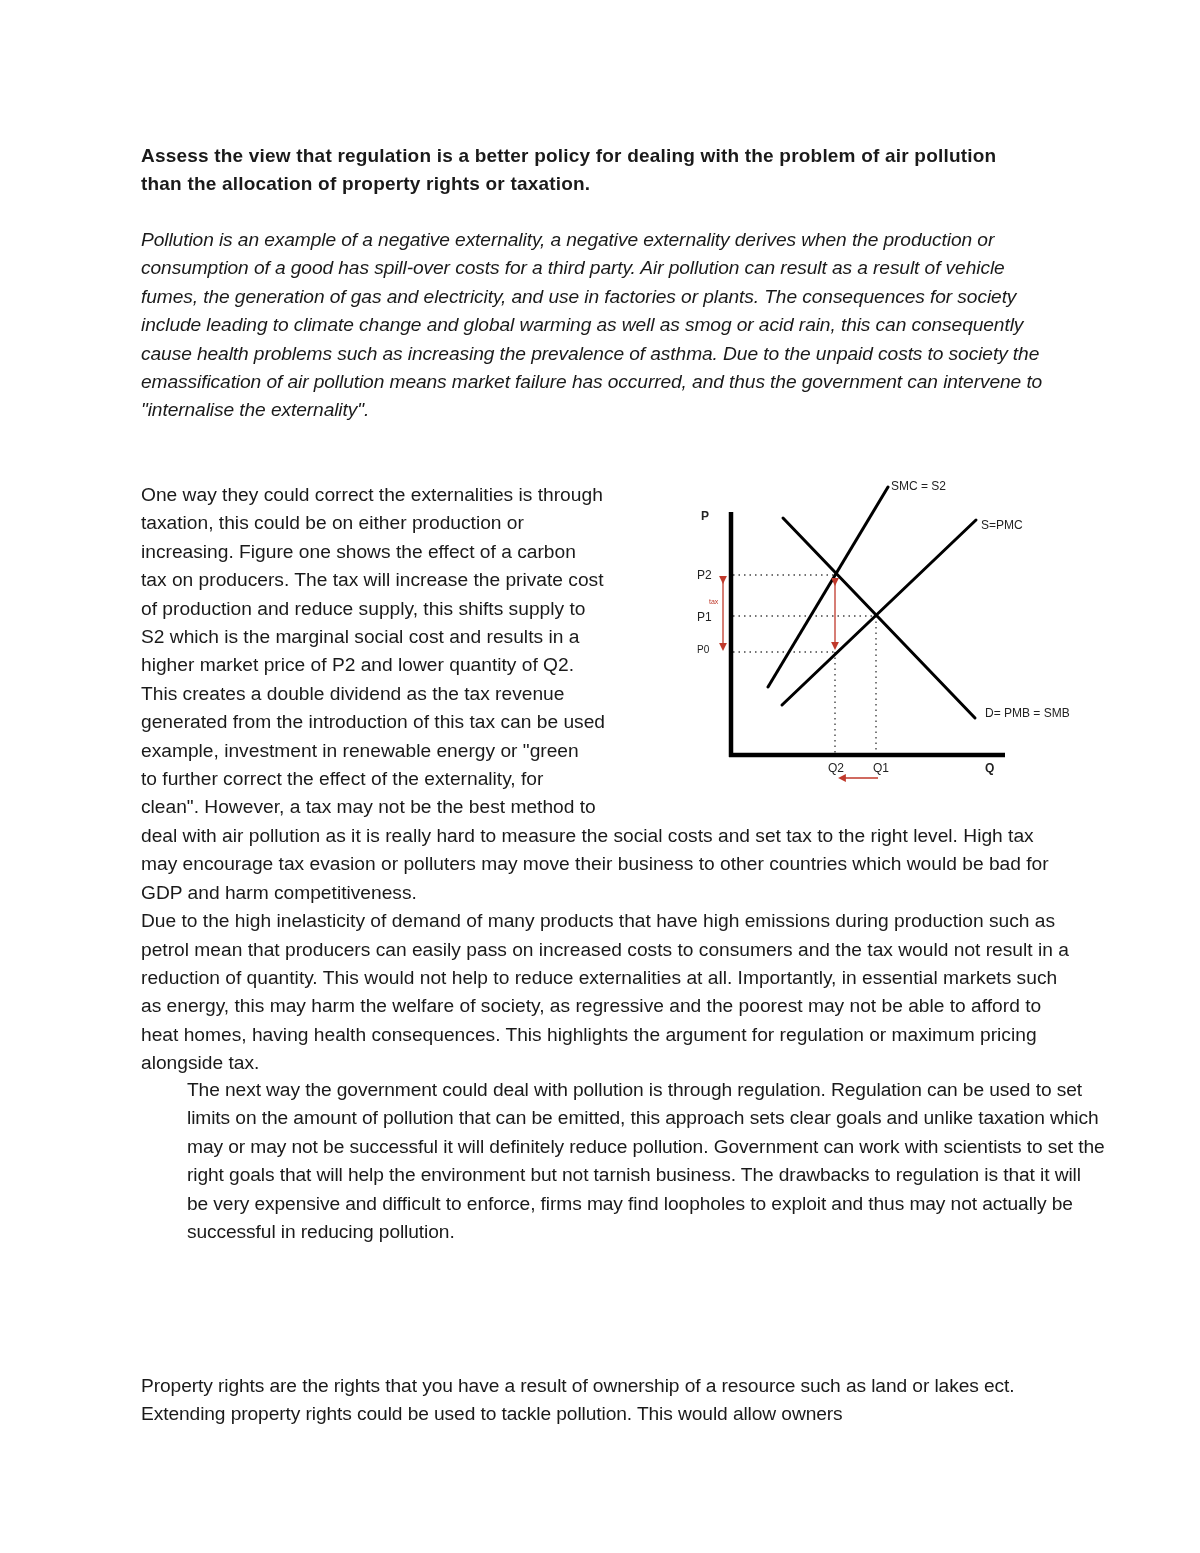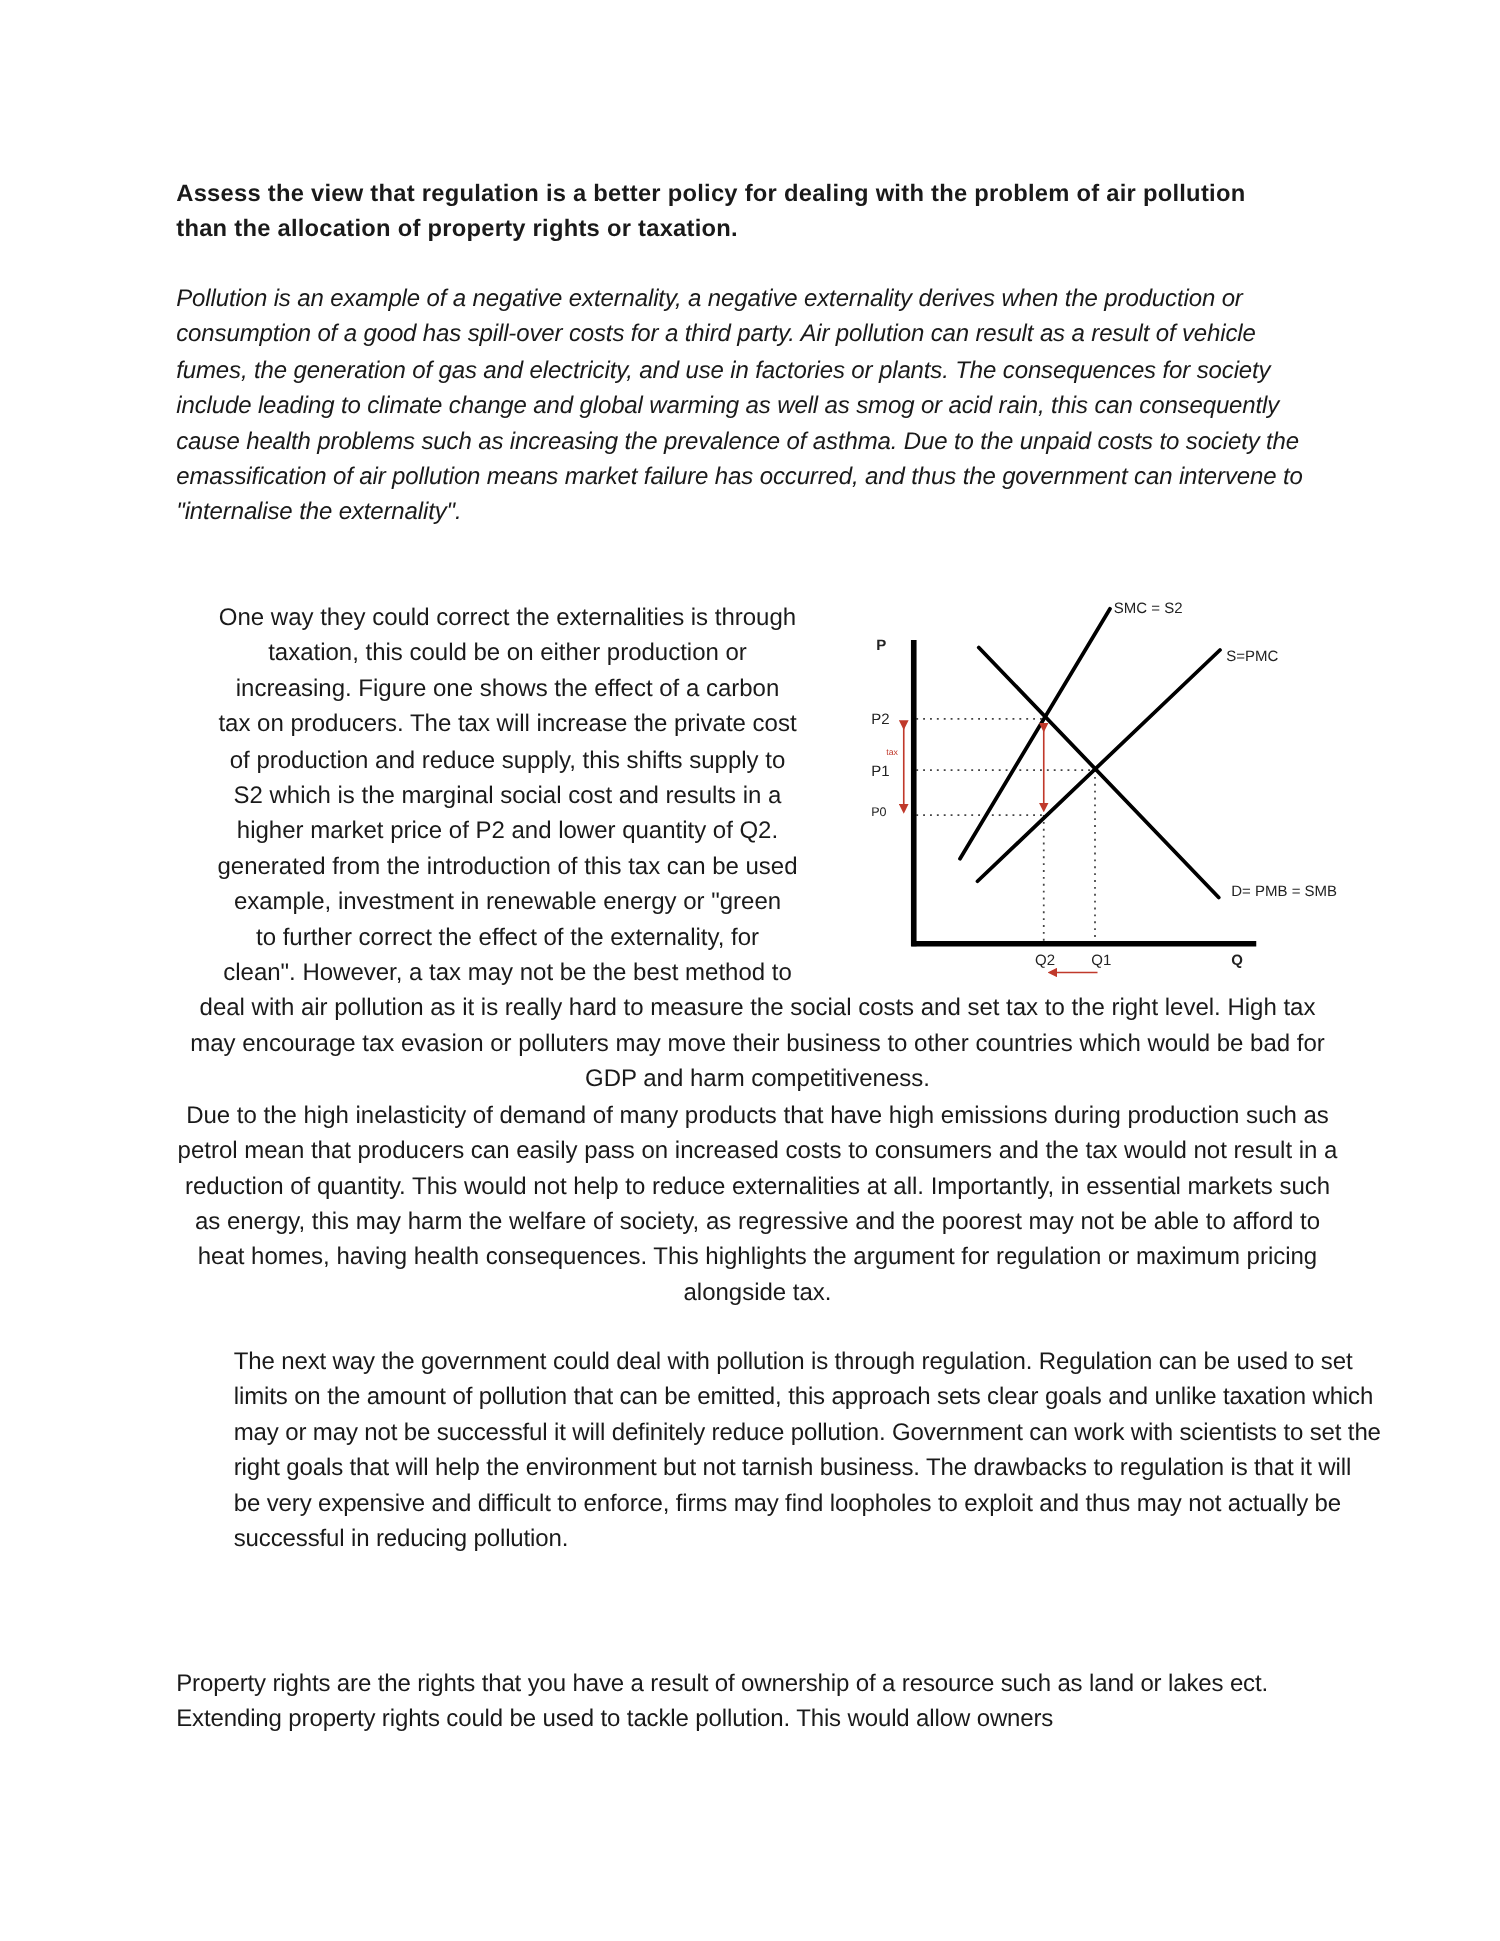--- a/index.html
+++ b/index.html
@@ -4,24 +4,24 @@
 <style>
   html, body { margin: 0; padding: 0; background: #ffffff; }
   body { width: 1200px; height: 1553px; position: relative; overflow: hidden;
          font-family: "Liberation Sans", "DejaVu Sans", sans-serif; color: #1a1a1a; }
   .page { position: absolute; left: 0; top: 0; width: 1200px; height: 1553px; }
   .title { position: absolute; left: 141px; top: 142px; width: 900px;
            font-size: 19px; font-weight: bold; line-height: 28.4px; letter-spacing: 0.2px; margin: 0; }
   .para { position: absolute; left: 141px; font-size: 19.2px; line-height: 28.4px; margin: 0;
           letter-spacing: -0.1px; }
   .p1 { top: 226px; width: 920px; font-style: italic; }
-  .p2-wrap { position: absolute; left: 141px; top: 481px; width: 930px; font-size: 19.2px; line-height: 28.4px; text-align: center; }
+  .p2-wrap { position: absolute; left: 141px; top: 481px; width: 930px; font-size: 19.2px; line-height: 28.4px; }
   .p2-narrow { width: 530px; }
   .p3 { top: 1076px; width: 920px; margin-left: 46px; }
-  .p4 { top: 1334px; width: 920px; }
+  .p4 { top: 1372px; width: 920px; }
   .chart { position: absolute; left: 680px; top: 470px; width: 420px; height: 320px; }
   .chart svg { width: 420px; height: 320px; display: block; }
   .lbl { font-family: "Liberation Sans", "DejaVu Sans", sans-serif; font-size: 12px; fill: #222; }
   .lbl-b { font-weight: bold; }
   .lbl-red { fill: #c0392b; font-size: 7px; }
 </style>
 </head>
 <body>
 
 <div class="page">
@@ -32,20 +32,21 @@
 
   <div class="p2-wrap">
     <div class="p2-narrow">
       <div>One way they could correct the externalities is through</div>
       <div>taxation, this could be on either production or</div>
       <div>increasing. Figure one shows the effect of a carbon</div>
       <div>tax on producers. The tax will increase the private cost</div>
       <div>of production and reduce supply, this shifts supply to</div>
       <div>S2 which is the marginal social cost and results in a</div>
       <div>higher market price of P2 and lower quantity of Q2.</div>
+      <div>This creates a double dividend as the tax revenue</div>
       <div>generated from the introduction of this tax can be used</div>
       <div>example, investment in renewable energy or "green</div>
       <div>to further correct the effect of the externality, for</div>
       <div>clean". However, a tax may not be the best method to</div>
     </div>
     <div>deal with air pollution as it is really hard to measure the social costs and set tax to the right level. High tax may encourage tax evasion or polluters may move their business to other countries which would be bad for GDP and harm competitiveness.</div>
     <div>Due to the high inelasticity of demand of many products that have high emissions during production such as petrol mean that producers can easily pass on increased costs to consumers and the tax would not result in a reduction of quantity. This would not help to reduce externalities at all. Importantly, in essential markets such as energy, this may harm the welfare of society, as regressive and the poorest may not be able to afford to heat homes, having health consequences. This highlights the argument for regulation or maximum pricing alongside tax.</div>
   </div>
 
   <p class="para p3">The next way the government could deal with pollution is through regulation. Regulation can be used to set limits on the amount of pollution that can be emitted, this approach sets clear goals and unlike taxation which may or may not be successful it will definitely reduce pollution. Government can work with scientists to set the right goals that will help the environment but not tarnish business. The drawbacks to regulation is that it will be very expensive and difficult to enforce, firms may find loopholes to exploit and thus may not actually be successful in reducing pollution.</p>

